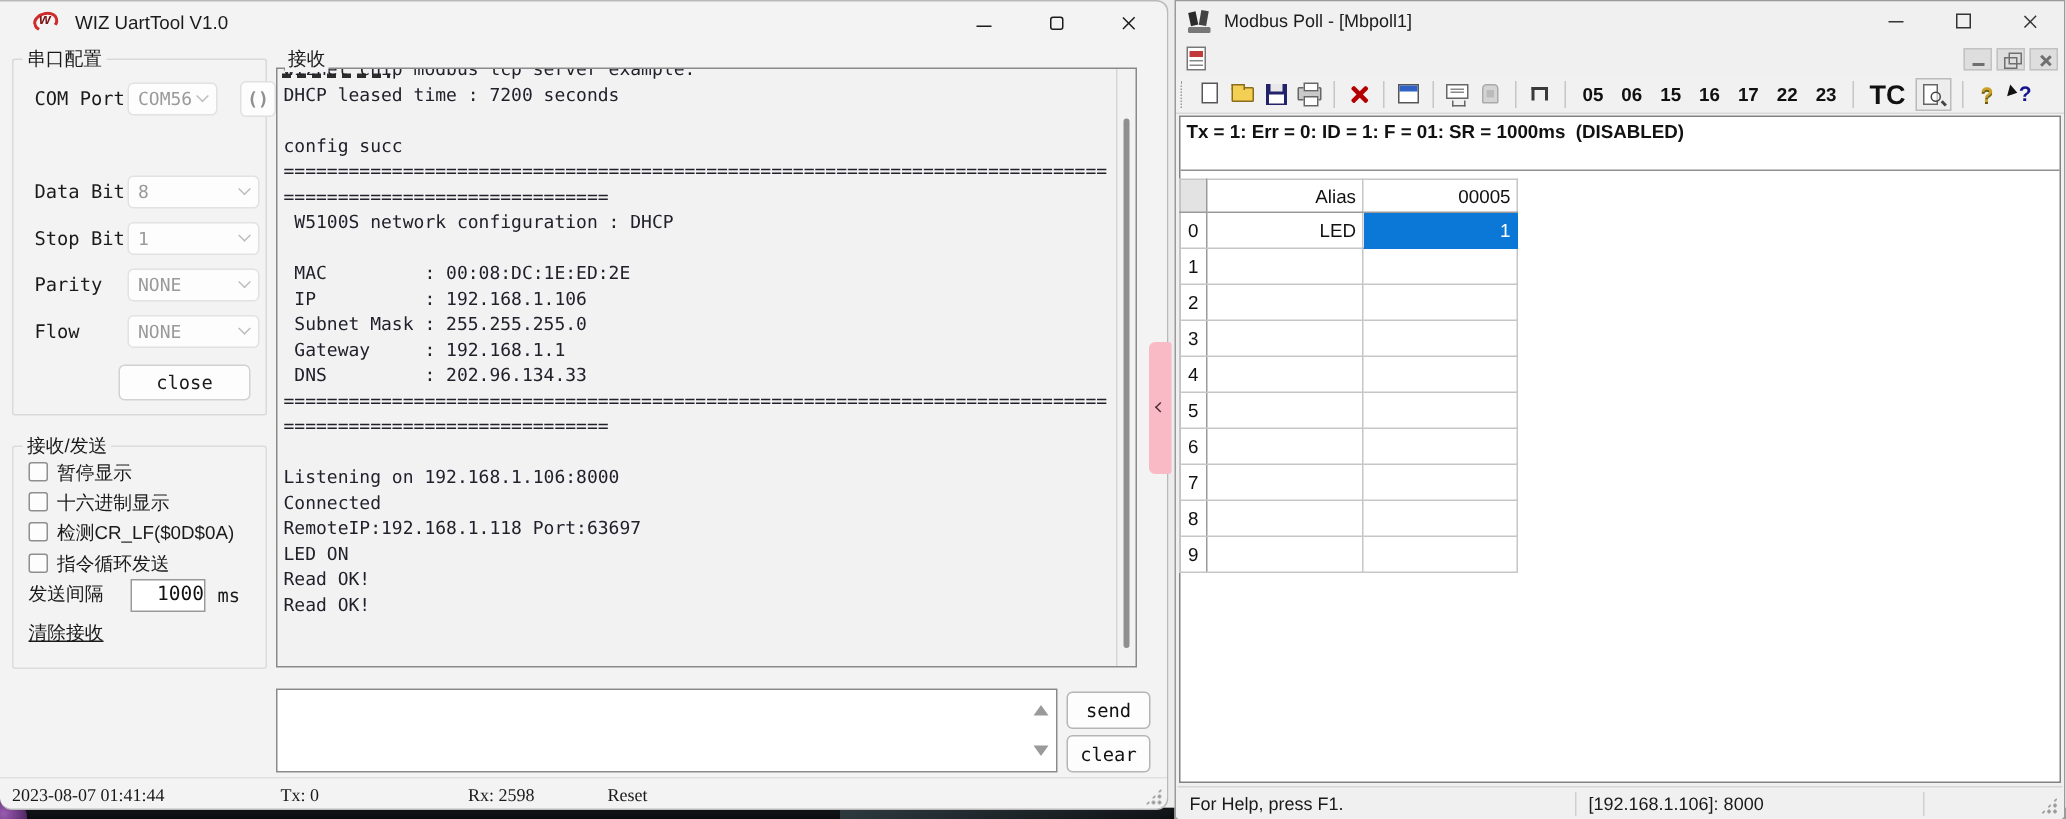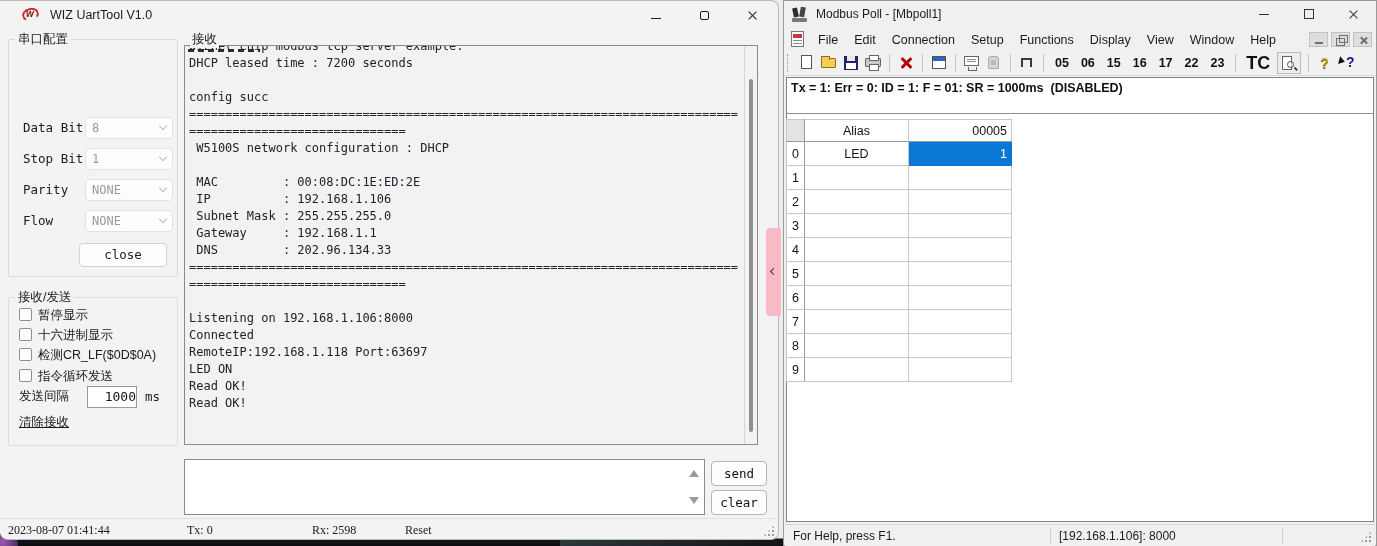--- a/index.html
+++ b/index.html
@@ -151,21 +151,21 @@
 
   .mb-client{position:absolute;left:2px;top:76px;width:588px;height:445px;background:#fff;border:1px solid #828282;}
   .tx-line{position:absolute;left:0;top:0;right:0;height:36px;border-bottom:1px solid #8f8f8f;
     font-size:12.5px;font-weight:bold;color:#111;padding:3px 4px;white-space:pre;}
   .grid{position:absolute;left:-1px;top:41px;border-collapse:collapse;font-size:12.5px;color:#111;}
   .grid th,.grid td{border:1px solid #c6c6c6;padding:0 4px;background:#fff;overflow:hidden;}
   .grid th{height:22px;font-weight:normal;text-align:right;border-bottom:1px solid #9a9a9a;}
   .grid td{height:24px;}
   .grid .corner{width:18px;background:#e3e3e3;border-right:1px solid #9a9a9a;}
   .grid .rowhdr{width:18px;text-align:center;border-right:1px solid #9a9a9a;padding:0 2px;}
-  .grid .alias-col{width:104px;text-align:center;}
+  .grid .alias-col{width:104px;text-align:right;}
   .grid .value-col{width:103px;text-align:right;}
   .grid td.sel{background:#0b78d7;color:#fff;border-color:#0b78d7;}
 
   .mb-status{position:absolute;left:1px;right:1px;top:523px;height:22px;background:#f0f0f0;border-top:1px solid #d6d6d6;font-size:12px;color:#1a1a1a;}
   .mb-status .sep{position:absolute;top:3px;width:1px;height:16px;background:#cfcfcf;}
   .mb-status .st{position:absolute;top:4px;}
 </style>
 </head>
 <body>
 
@@ -180,20 +180,25 @@
     </span>
     <span class="uart-title">WIZ UartTool V1.0</span>
     <span class="winbtn" style="left:636px;"><span class="glyph-min"></span></span>
     <span class="winbtn" style="left:684px;"><span class="glyph-max"></span></span>
     <span class="winbtn" style="left:732px;"><span class="glyph-close"></span></span>
   </div>
 
   <div class="groupbox serial-group">
     <span class="gb-label">串口配置</span>
 
+    <div class="srow" style="top:15px;right:8px;">
+      <span class="slabel mono">COM Port</span>
+      <span class="combo mono" style="left:62px;width:60px;"><span>COM56</span><span class="chev"></span></span>
+      <span class="refresh-btn mono">()</span>
+    </div>
     <div class="srow" style="top:77px;right:8px;">
       <span class="slabel mono">Data Bit</span>
       <span class="combo mono" style="left:62px;width:88px;"><span>8</span><span class="chev"></span></span>
     </div>
     <div class="srow" style="top:108px;right:8px;">
       <span class="slabel mono">Stop Bit</span>
       <span class="combo mono" style="left:62px;width:88px;"><span>1</span><span class="chev"></span></span>
     </div>
     <div class="srow" style="top:139px;right:8px;">
       <span class="slabel mono">Parity</span>
@@ -279,31 +284,20 @@
         <span class="base"></span>
       </span>
     <span class="mb-title">Modbus Poll - [Mbpoll1]</span>
     <span class="mb-winbtn" style="right:90px;"><span class="glyph-min"></span></span>
     <span class="mb-winbtn" style="right:45px;"><span class="glyph-max"></span></span>
     <span class="mb-winbtn" style="right:0;"><span class="glyph-close"></span></span>
   </div>
 
   <div class="mb-menubar">
     <span class="doc-icon"></span>
-    <div class="menu-items">
-      <span class="menu-item">File</span>
-      <span class="menu-item">Edit</span>
-      <span class="menu-item">Connection</span>
-      <span class="menu-item">Setup</span>
-      <span class="menu-item">Functions</span>
-      <span class="menu-item">Display</span>
-      <span class="menu-item">View</span>
-      <span class="menu-item">Window</span>
-      <span class="menu-item">Help</span>
-    </div>
     <div class="mdi-btns">
       <span class="mdi-btn mdi-min"></span>
       <span class="mdi-btn mdi-restore"></span>
       <span class="mdi-btn mdi-close"></span>
     </div>
   </div>
 
   <div class="mb-toolbar">
     <span class="tb-grip"></span>
     <span class="tb-ico">

